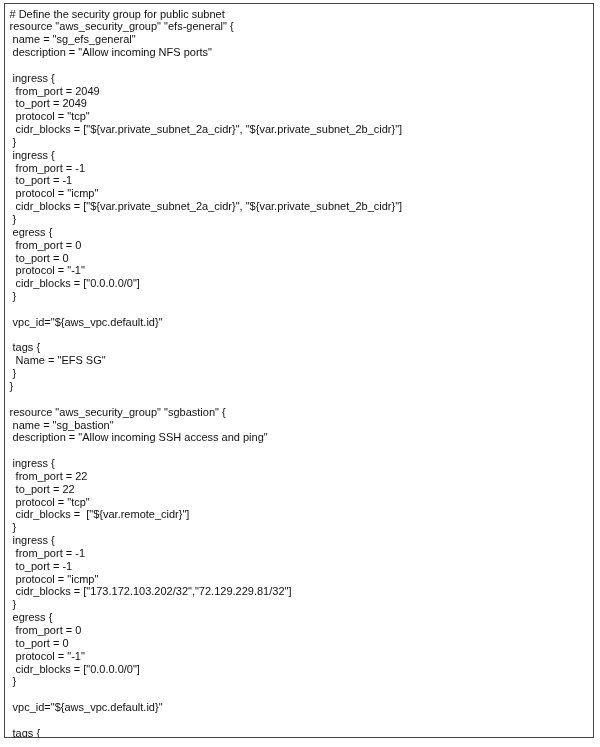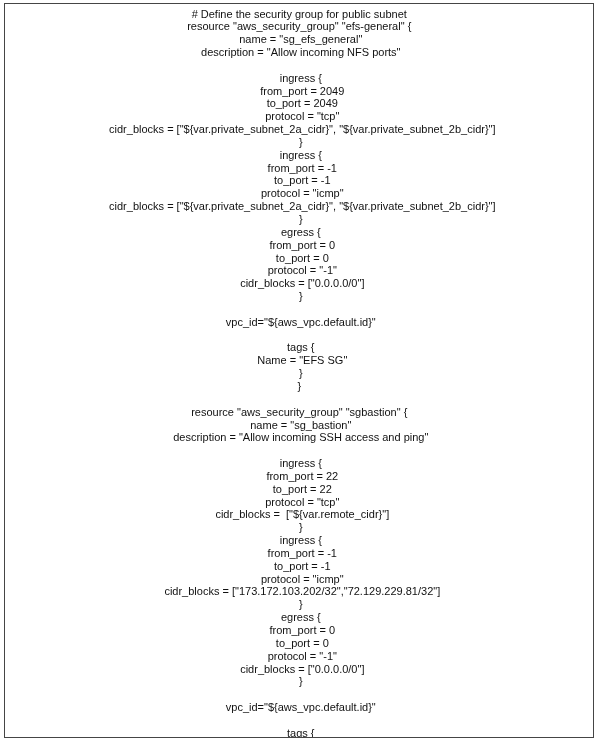--- a/index.html
+++ b/index.html
@@ -17,21 +17,20 @@
   .doc {
     position: absolute;
     left: 4px;
     top: 3px;
     width: 590px;
     height: 735px;
     border: 1.5px solid #454545;
     box-sizing: border-box;
     background: #ffffff;
     overflow: hidden;
-    text-align: center;
   }
   .code {
     margin: 0;
     padding: 3.5px 4px 0 4.5px;
     font-family: "Liberation Sans", sans-serif;
     font-size: 11px;
     line-height: 12.85px;
     color: #111111;
     white-space: pre;
   }

